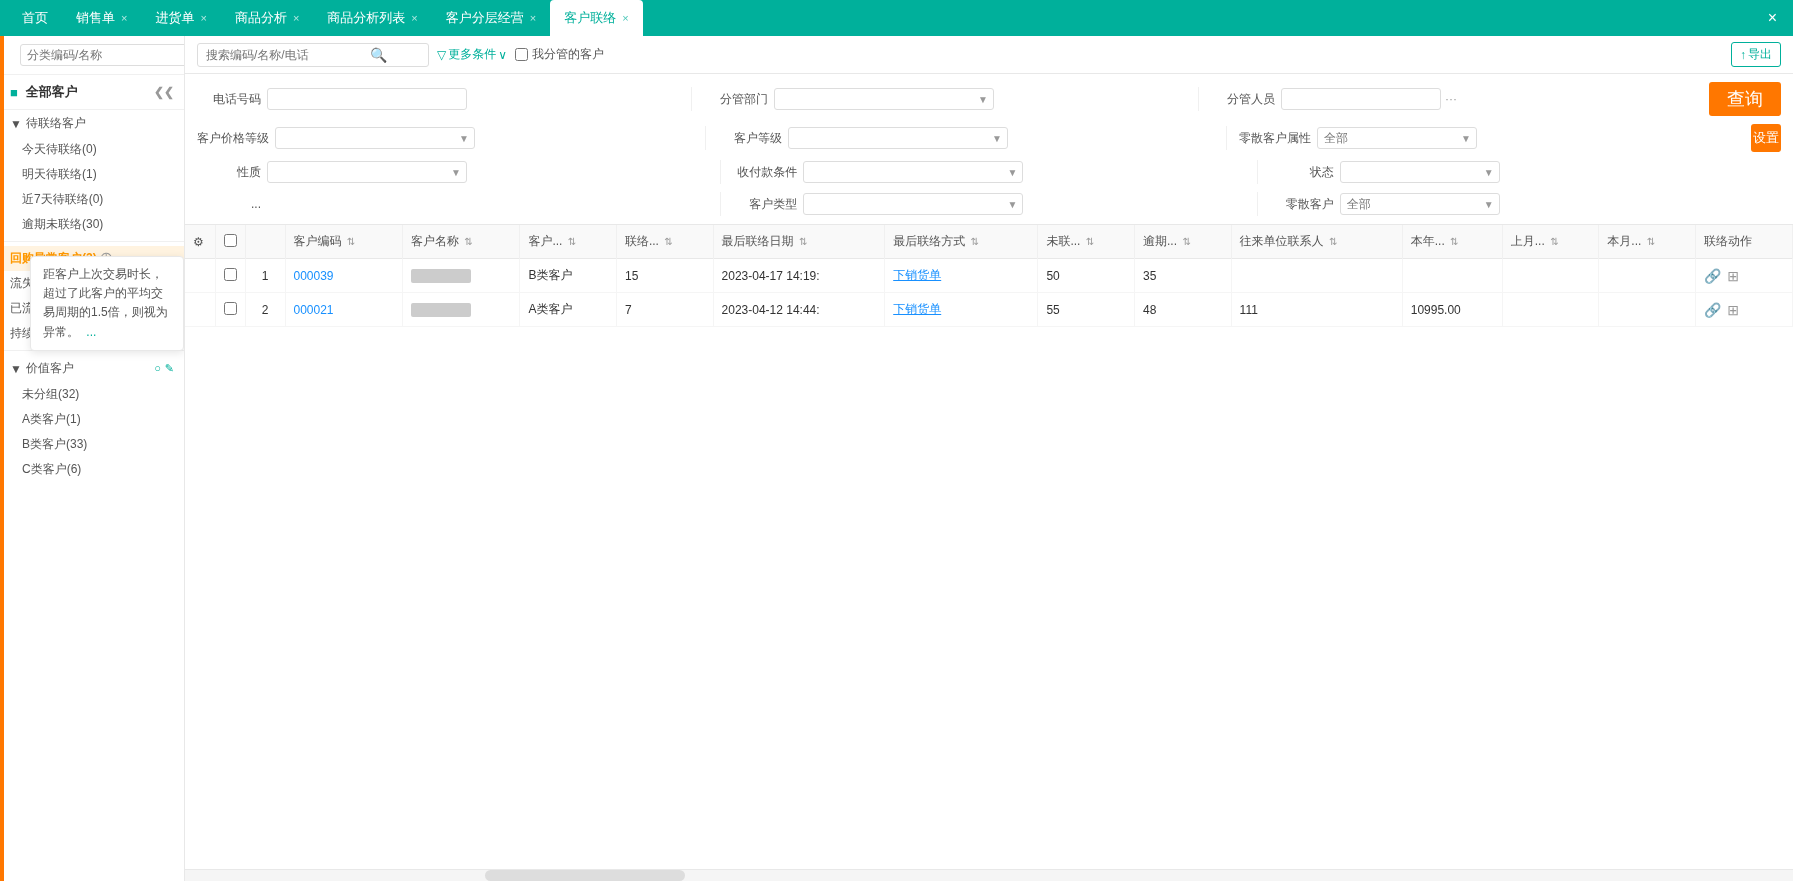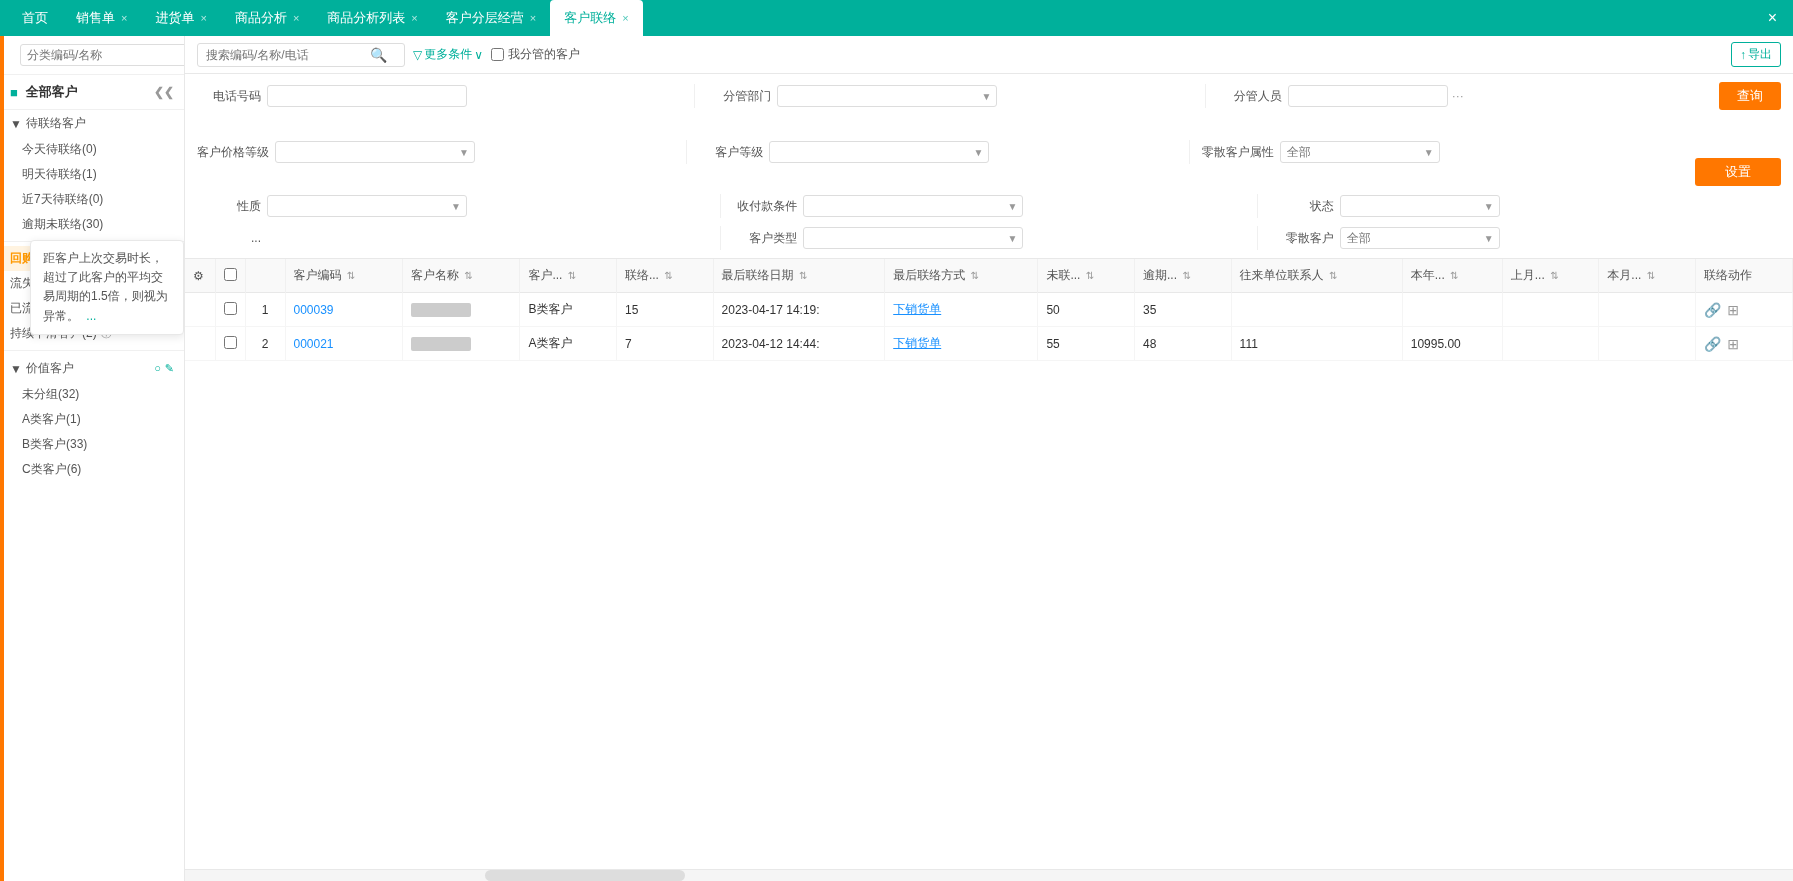--- a/index.html
+++ b/index.html
@@ -53,34 +53,34 @@
     }
     .tree-item.active { background: #fff3e0; color: #f90; font-weight: bold; }
     .tree-divider { height: 1px; background: #f0f0f0; margin: 4px 0; }
     .tree-group-label2 {
       padding: 5px 10px; color: #555; font-size: 12px; cursor: pointer; display: flex; align-items: center; gap: 4px;
     }
     .tree-edit-btns { margin-left: auto; display: flex; gap: 4px; color: #00b09b; font-size: 11px; }
 
     
     .tooltip-box {
-      position: absolute; left: 30px; top: 204px; background: #fff; border: 1px solid #e8e8e8; border-radius: 4px; padding: 8px 12px; font-size: 12px; color: #555; max-width: 320px; box-shadow: 0 2px 8px rgba(0,0,0,0.1); z-index: 100; line-height: 1.6;
+      position: absolute; left: 30px; top: 220px; background: #fff; border: 1px solid #e8e8e8; border-radius: 4px; padding: 8px 12px; font-size: 12px; color: #555; max-width: 320px; box-shadow: 0 2px 8px rgba(0,0,0,0.1); z-index: 100; line-height: 1.6;
     }
 
     
     .right-content {
       flex: 1; display: flex; flex-direction: column; overflow: hidden;
     }
 
     
     .filter-bar {
       background: #fff; border-bottom: 1px solid #e8e8e8; padding: 6px 12px; display: flex; align-items: center; gap: 8px;
     }
     .filter-search {
-      display: flex; align-items: center; border: 1px solid #ddd; border-radius: 3px; padding: 3px 8px; gap: 4px; width: 208px;
+      display: flex; align-items: center; border: 1px solid #ddd; border-radius: 3px; padding: 3px 8px; gap: 4px; width: 232px;
     }
     .filter-search input {
       border: none; outline: none; font-size: 12px; width: 160px;
     }
     .filter-search .s-icon { color: #00b09b; font-size: 14px; cursor: pointer; }
     .more-conditions {
       color: #00b09b; cursor: pointer; font-size: 12px; display: flex; align-items: center; gap: 2px;
     }
     .my-customers {
       display: flex; align-items: center; gap: 4px; font-size: 12px; color: #555; cursor: pointer; justify-content: space-between;
@@ -108,24 +108,24 @@
       flex: 1; border: 1px solid #ddd; border-radius: 3px; padding: 3px 6px; font-size: 12px; outline: none; color: #333;
     }
     .adv-select-wrap {
       flex: 1; position: relative;
     }
     .adv-select-wrap .arrow-down {
       position: absolute; right: 6px; top: 50%; transform: translateY(-50%); color: #999; font-size: 10px; pointer-events: none;
     }
     .adv-row-divider { width: 1px; background: #f0f0f0; height: 24px; margin: 0 4px; }
     .query-btn {
-      background: #ff7700; color: #fff; border: none; border-radius: 3px; padding: 5px 18px; font-size: 13px; cursor: pointer; white-space: nowrap;
+      background: #ff7700; color: #fff; border: none; border-radius: 3px; padding: 5px 18px; font-size: 18px; cursor: pointer; white-space: nowrap;
     }
     .setting-btn {
-      background: #ff7700; color: #fff; border: none; border-radius: 3px; padding: 5px 30px; font-size: 13px; cursor: pointer; white-space: nowrap; margin-top: 40px;
+      background: #ff7700; color: #fff; border: none; border-radius: 3px; padding: 5px 2px; font-size: 13px; cursor: pointer; white-space: nowrap;
     }
     .more-dots { color: #999; cursor: pointer; padding: 0 4px; }
     .adv-row-actions { display: flex; flex-direction: column; gap: 4px; }
 
     
     .table-area {
       flex: 1; overflow: auto; background: #fff;
     }
     .data-table {
       width: 100%; border-collapse: collapse; font-size: 12px;

